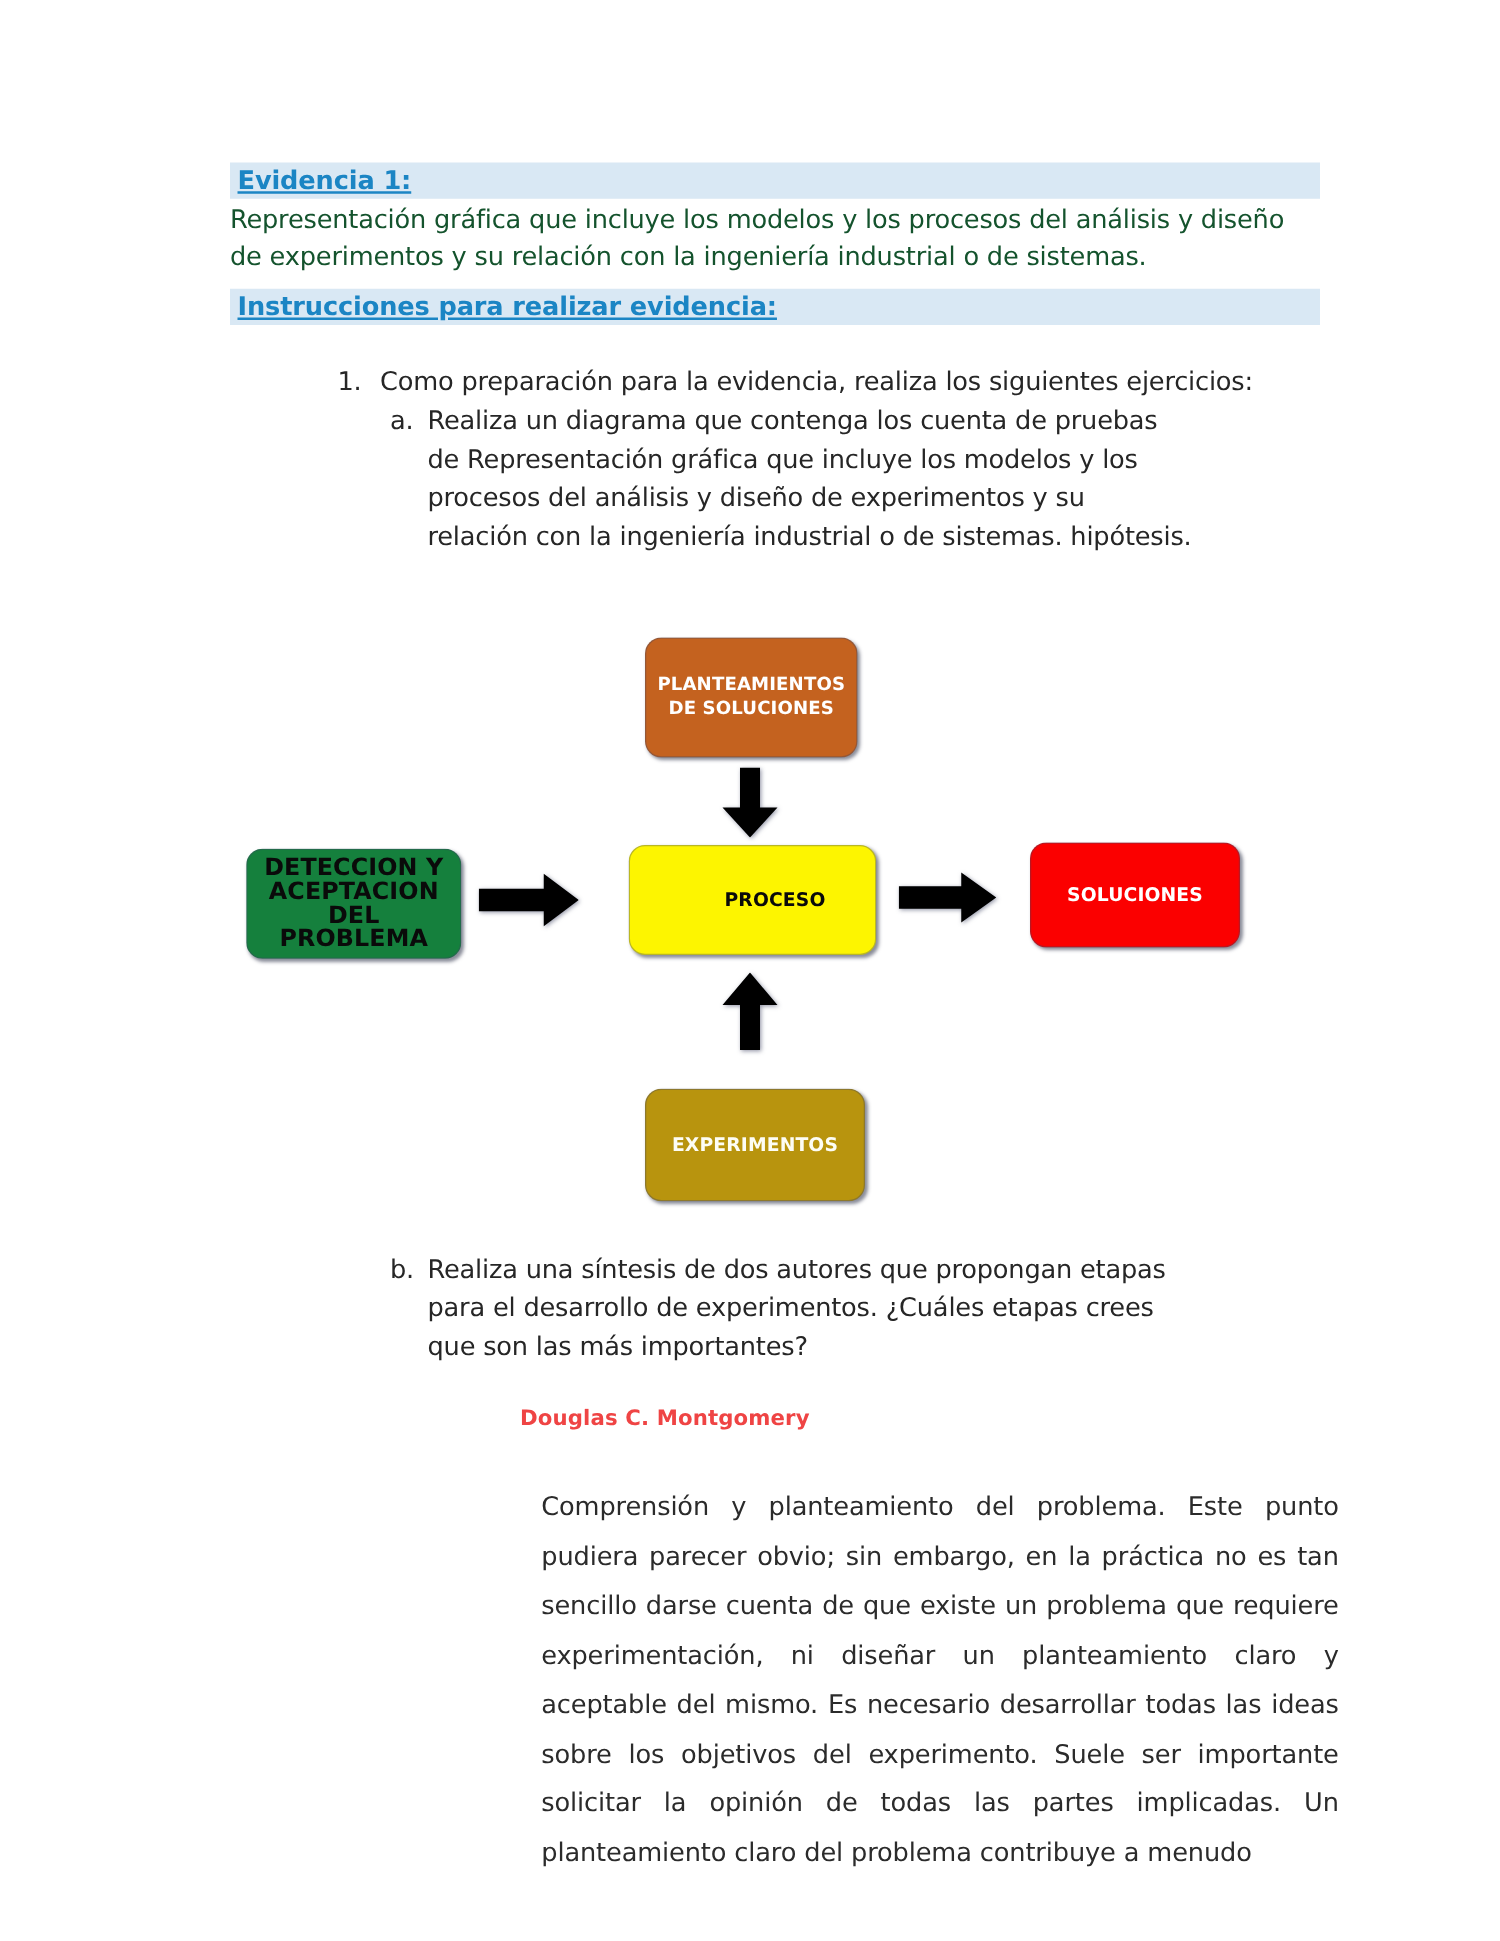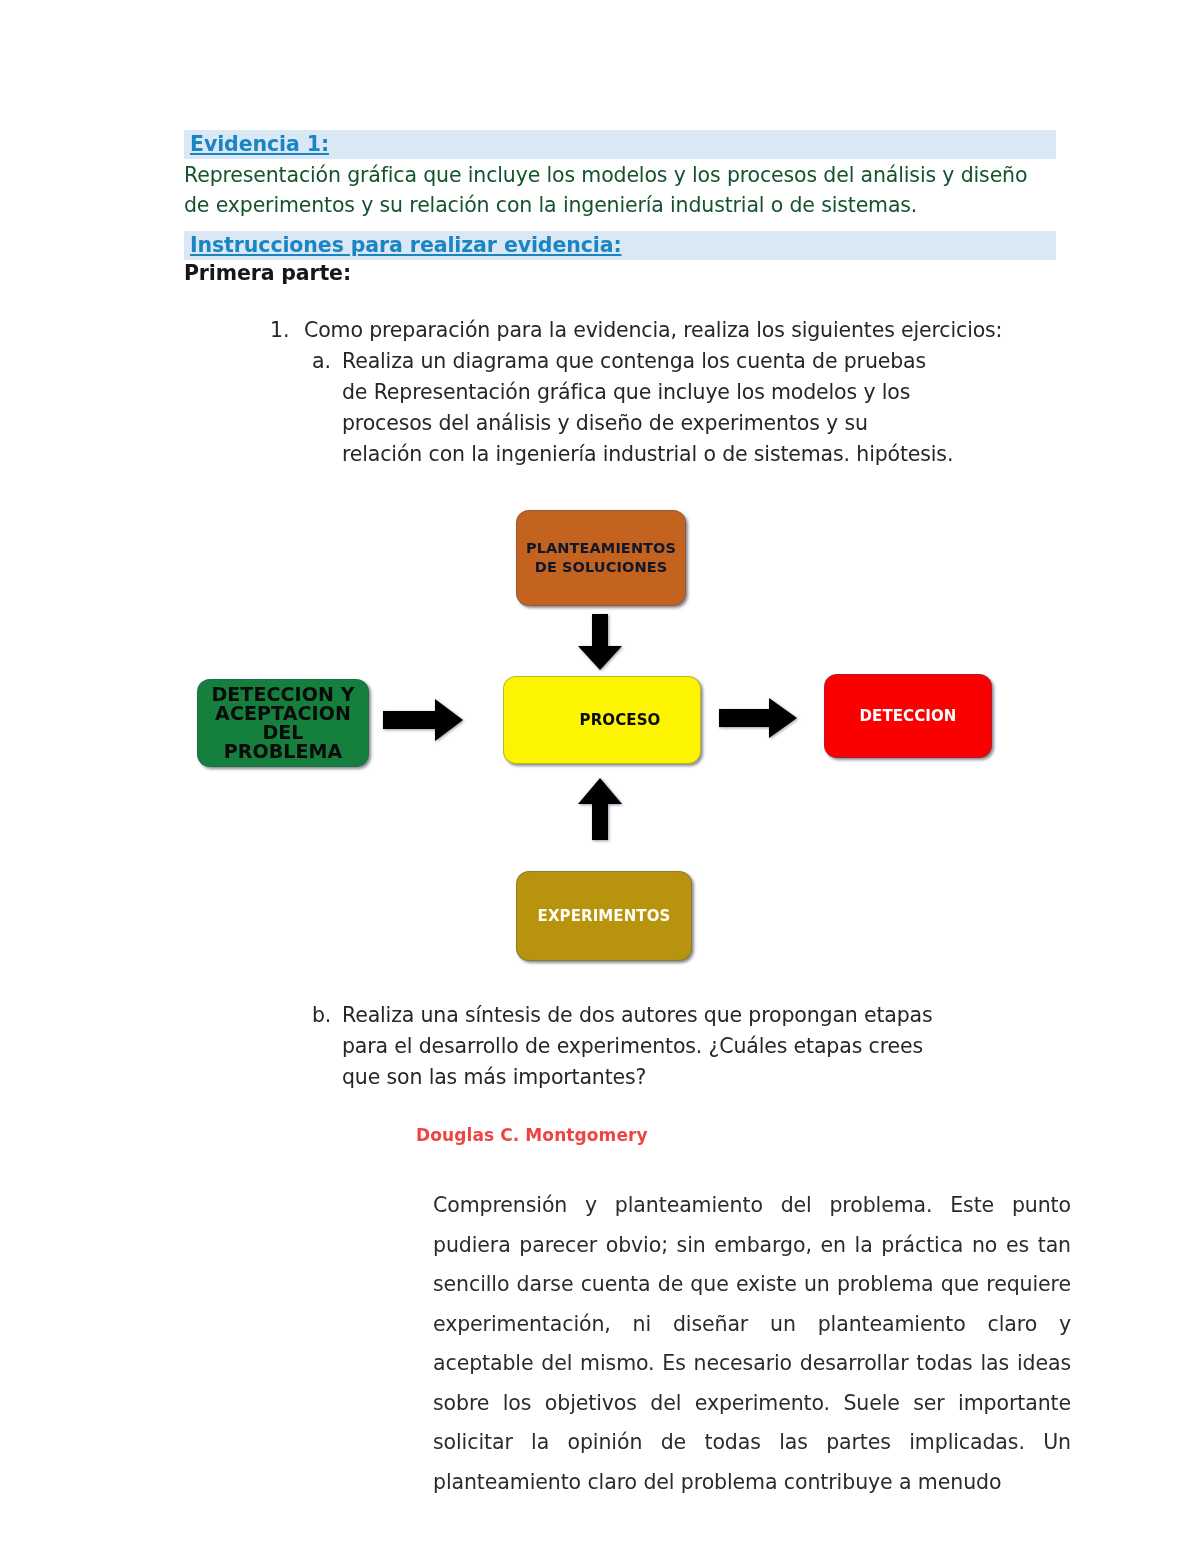--- a/index.html
+++ b/index.html
@@ -115,21 +115,21 @@
     line-height: 19px;
     letter-spacing: 0.1px;
     box-shadow: 2px 2px 3px rgba(40,45,70,0.55);
     border: 1px solid rgba(60,70,100,0.35);
     padding: 4px 8px;
   }
   .node-sol {
     left: 500px; top: 16px;
     width: 170px; height: 96px;
     background: #c4621f;
-    color: #0f172a;
+    color: #ffffff;
     font-size: 14.5px;
   }
   .node-det {
     left: 181px; top: 185px;
     width: 172px; height: 88px;
     background: #15803d;
     color: #0a0a0a;
     font-size: 19px;
   }
   .node-proc {
@@ -205,21 +205,20 @@
     </div>
 
     <p class="para">Representación gráfica que incluye los modelos y los procesos del análisis y diseño de experimentos y su relación con la ingeniería industrial o de sistemas.</p>
 
     <div class="gap-sm"></div>
 
     <div class="hl-band">
       <span class="hl-heading">Instrucciones para realizar evidencia:</span>
     </div>
 
-    <p class="bold-line">Primera parte:</p>
 
     <div class="gap-md"></div>
 
     <div class="list-1">
       <div class="li-row">
         <span class="li-marker">1.</span>
         <span class="li-text">Como preparación para la evidencia, realiza los siguientes ejercicios:</span>
       </div>
     </div>
 
@@ -247,21 +246,21 @@
         <span>ACEPTACION DEL</span><br>
         <span>PROBLEMA</span>
       </span>
     </div>
 
     <div class="node node-proc">
       <span>PROCESO</span>
     </div>
 
     <div class="node node-res">
-      <span>DETECCION</span>
+      <span>SOLUCIONES</span>
     </div>
 
     <div class="node node-exp">
       <span>EXPERIMENTOS</span>
     </div>
 
     <div class="arrow arrow-down">
       <svg viewBox="0 0 52 56" xmlns="http://www.w3.org/2000/svg">
         <polygon points="18,0 34,0 34,32 48,32 26,56 4,32 18,32" fill="#000000"></polygon>
       </svg>

